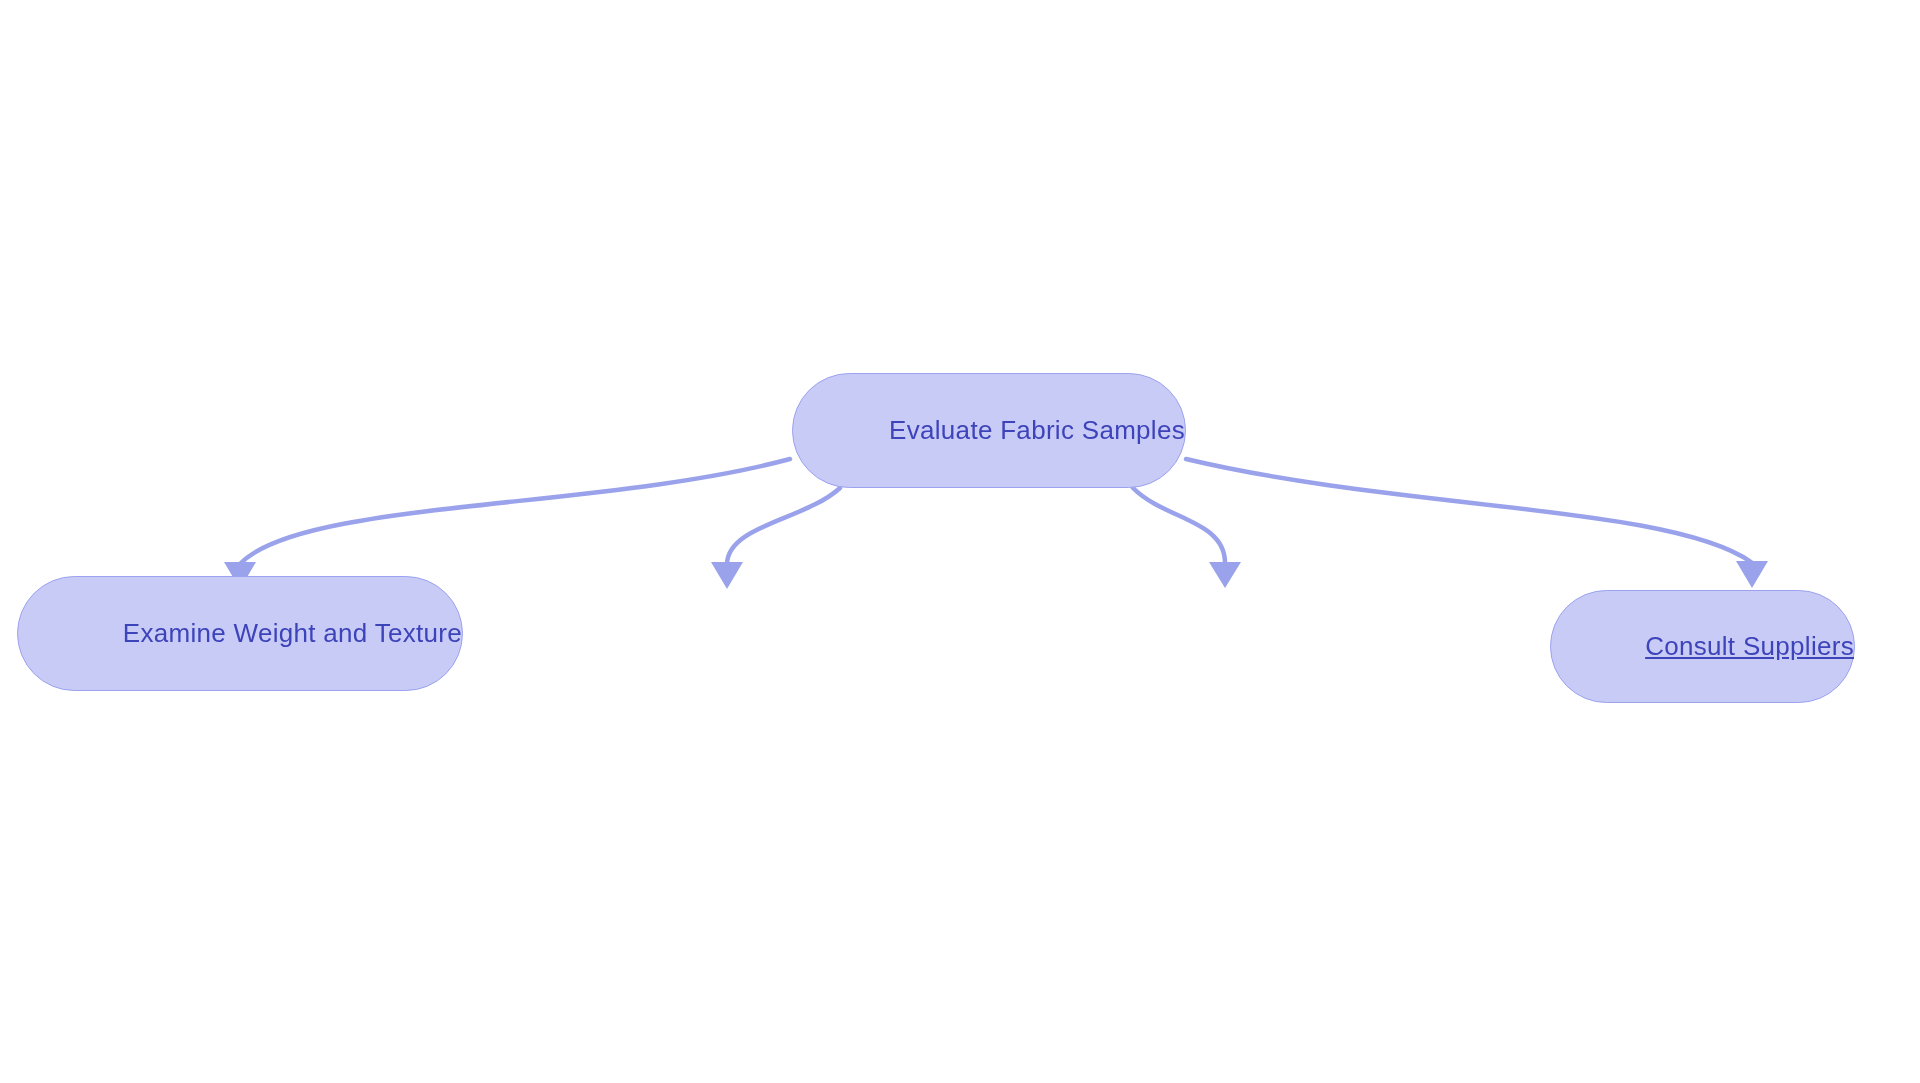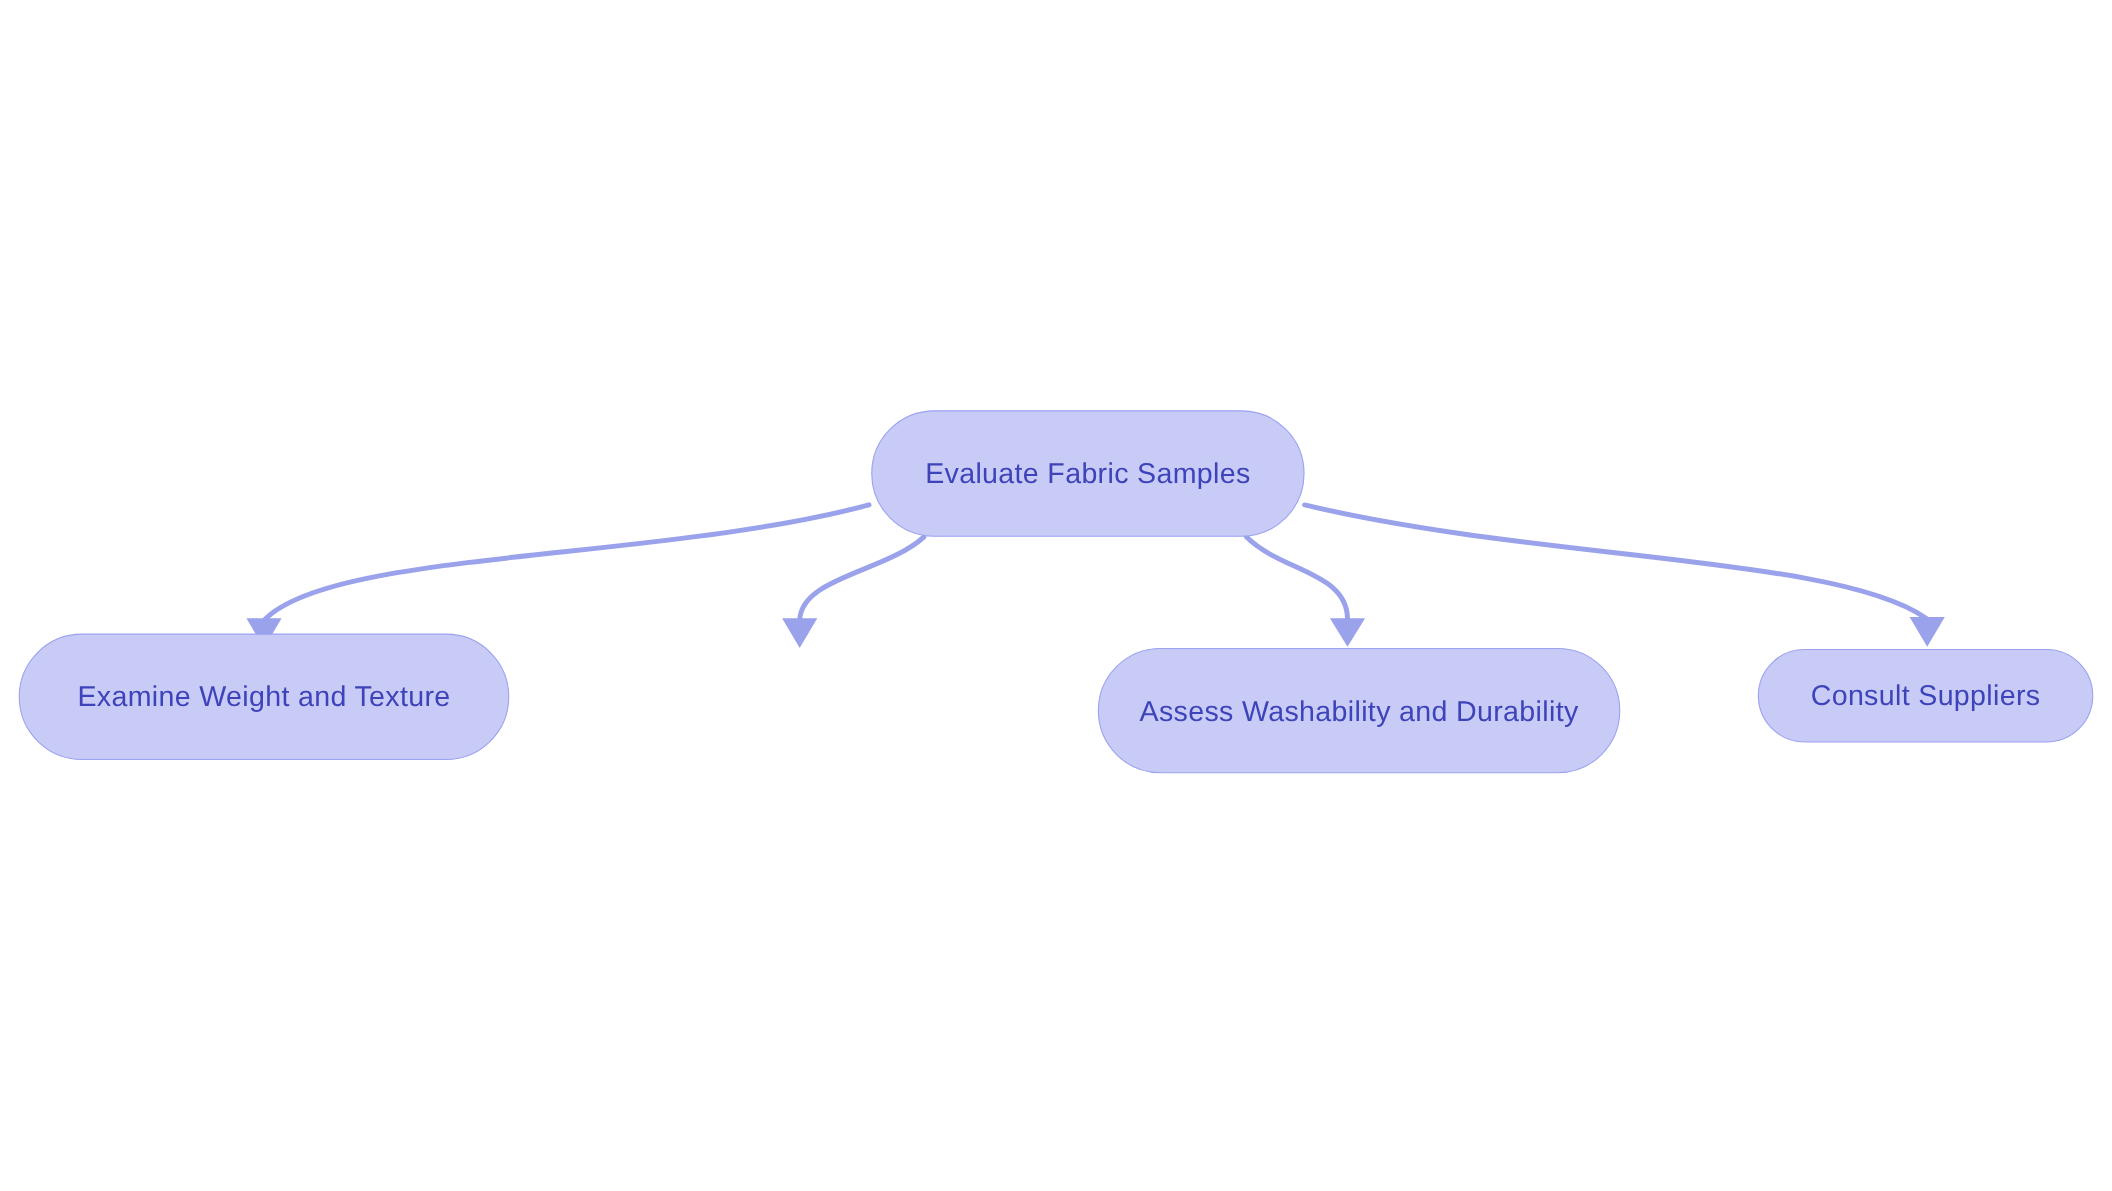--- a/index.html
+++ b/index.html
@@ -32,36 +32,36 @@
     stroke-linecap: round;
   }
   .edges polygon {
     fill: var(--edge, #99a2ea);
     stroke: none;
   }
   .node {
     position: absolute;
     display: flex;
     align-items: center;
-    justify-content: center;
+    justify-content: flex-end;
     box-sizing: border-box;
     background: var(--node-fill, #c9cbf7);
     border: 1.5px solid var(--node-border, #9ba2ef);
     border-radius: 58px;
     color: var(--text, #3d43b9);
     font-size: 26px;
     letter-spacing: 0.3px;
     text-align: center;
     white-space: nowrap;
   }
   .n-root { left: 792px;  top: 373px; width: 394px; height: 115px; }
   .n-c0   { left: 17px;   top: 576px; width: 446px; height: 115px; }
   .n-c1   { left: 560px;  top: 589px; width: 335px; height: 113px; }
   .n-c2   { left: 998px;  top: 589px; width: 475px; height: 114px; }
-  .n-c3   { left: 1598px; top: 590px; width: 305px; height: 85px; }
+  .n-c3   { left: 1550px; top: 590px; width: 305px; height: 113px; text-decoration: underline; }
 </style>
 </head>
 <body>
 
 <div class="canvas">
 
   <svg class="edges" viewBox="0 0 1920 1083" xmlns="http://www.w3.org/2000/svg">
     <path d="M 790 459 C 600 510, 300 500, 240 564"></path>
     <polygon points="224,562 256,562 240,589"></polygon>
 
@@ -77,21 +77,18 @@
 
   <div class="node n-root">
     <span class="node-label">Evaluate Fabric Samples</span>
   </div>
 
   <div class="node n-c0">
     <span class="node-label">Examine Weight and Texture</span>
   </div>
 
 
-  <div class="node n-c2">
-    <span class="node-label">Assess Washability and Durability</span>
-  </div>
 
   <div class="node n-c3">
     <span class="node-label">Consult Suppliers</span>
   </div>
 
 </div>
 
 </body></html>

